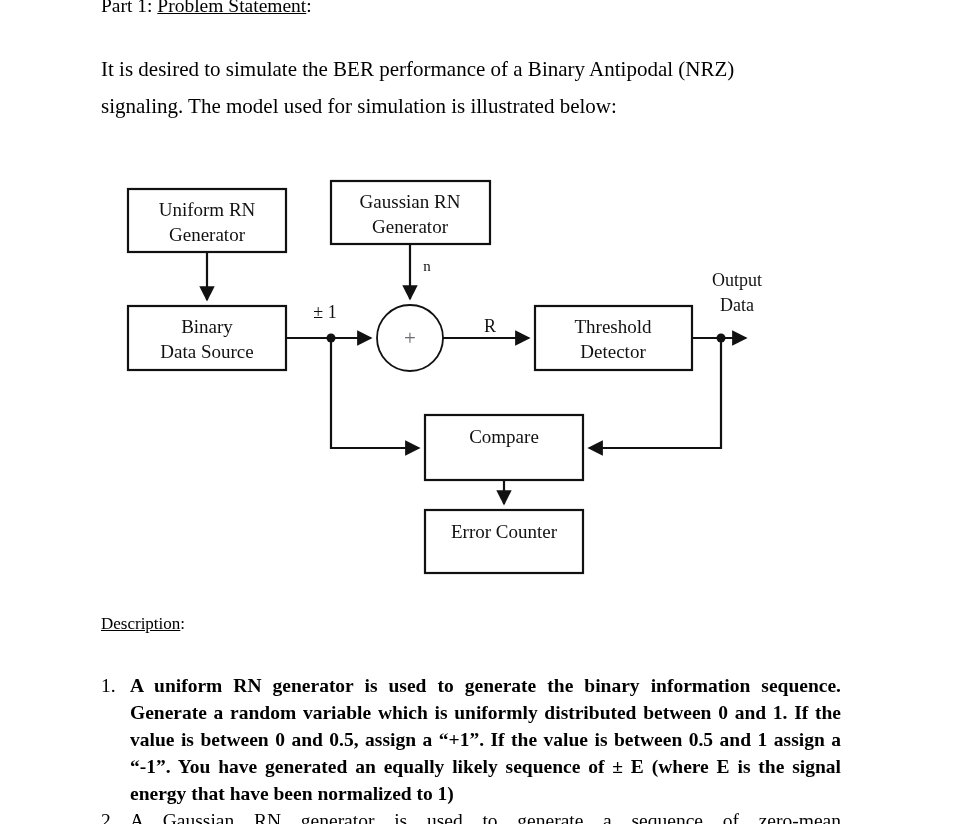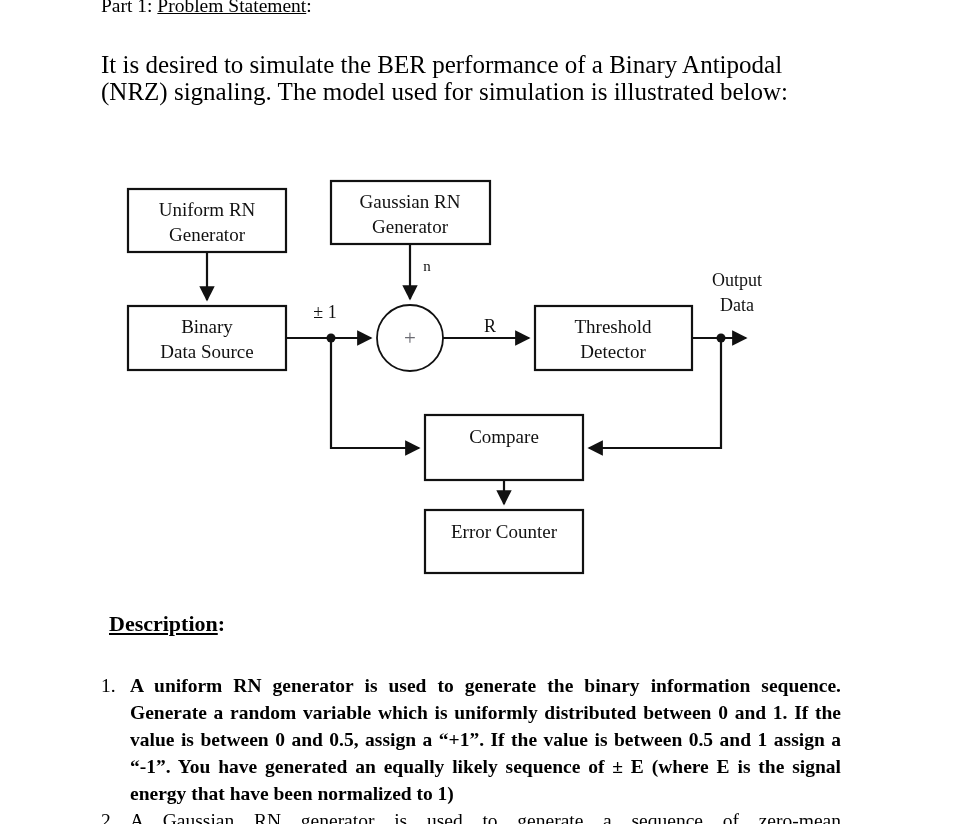--- a/index.html
+++ b/index.html
@@ -31,31 +31,30 @@
     line-height: 27px;
     white-space: nowrap;
   }
   .heading-part .u { text-decoration: underline; }
 
   .intro {
     position: absolute;
     left: 101px;
     top: 51px;
     width: 700px;
-    font-size: 25px;
+    font-size: 21px;
+    line-height: 37px;
+  }
+
+  .desc-heading {
+    position: absolute;
+    left: 101px;
+    top: 610px;
+    font-size: 17px;
     line-height: 27px;
-  }
-
-  .desc-heading {
-    position: absolute;
-    left: 109px;
-    top: 610px;
-    font-size: 22px;
-    line-height: 27px;
-    font-weight: bold;
   }
   .desc-heading .u { text-decoration: underline; }
 
   .list {
     position: absolute;
     left: 101px;
     top: 672px;
     width: 740px;
     font-size: 19.5px;
     line-height: 27px;

